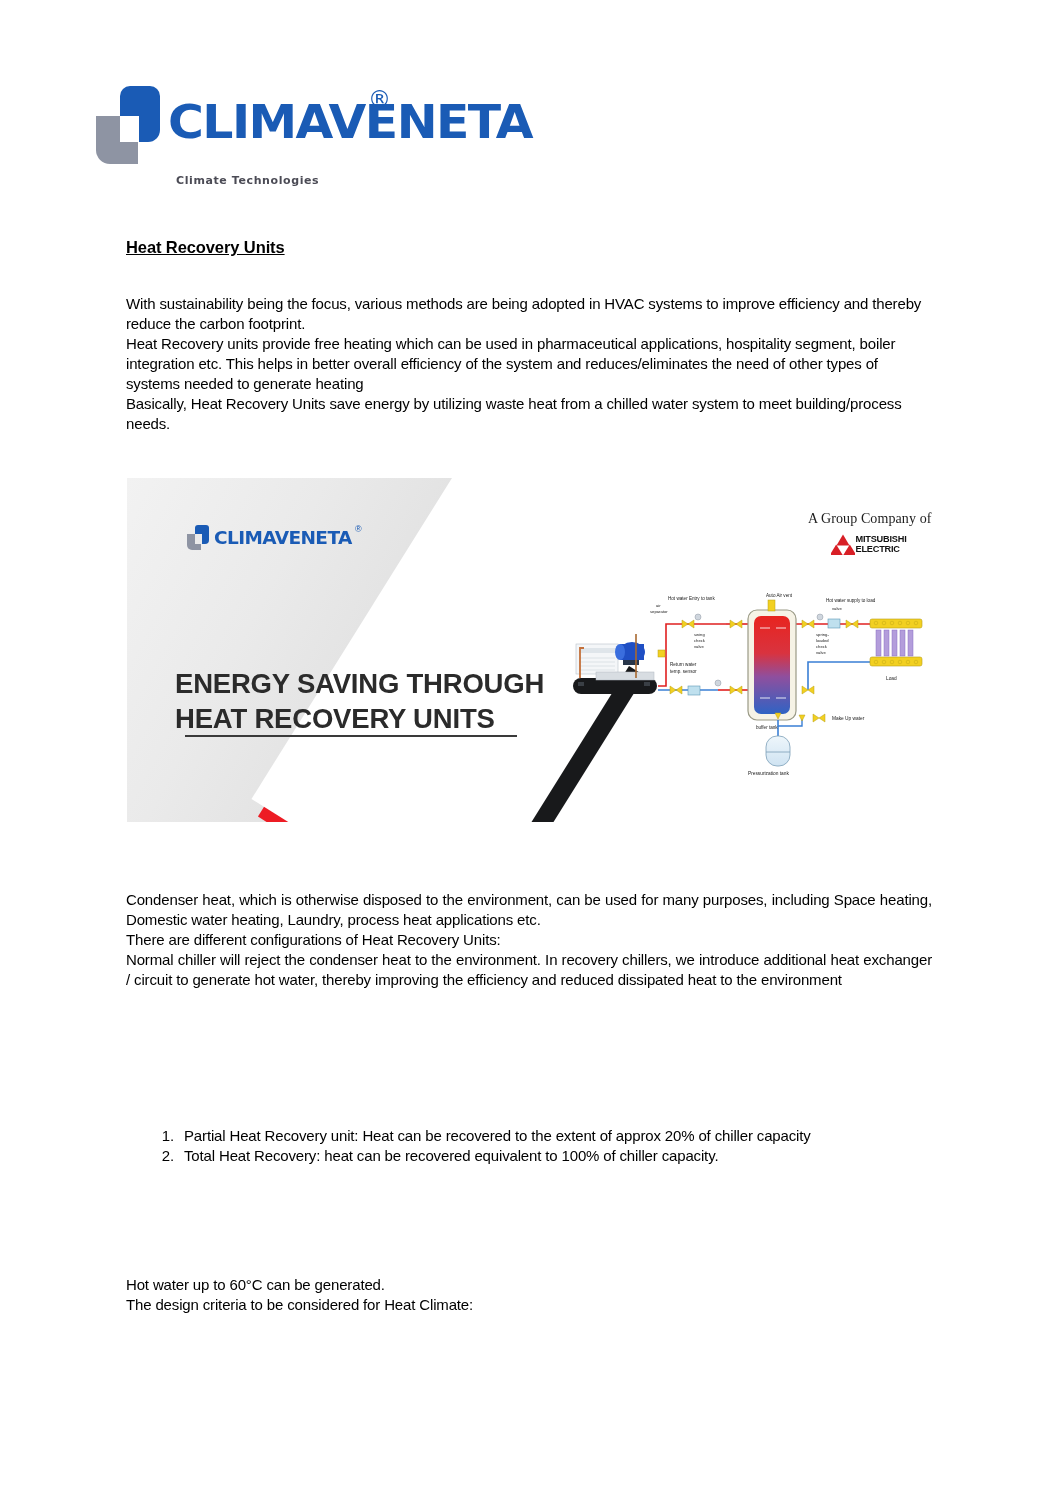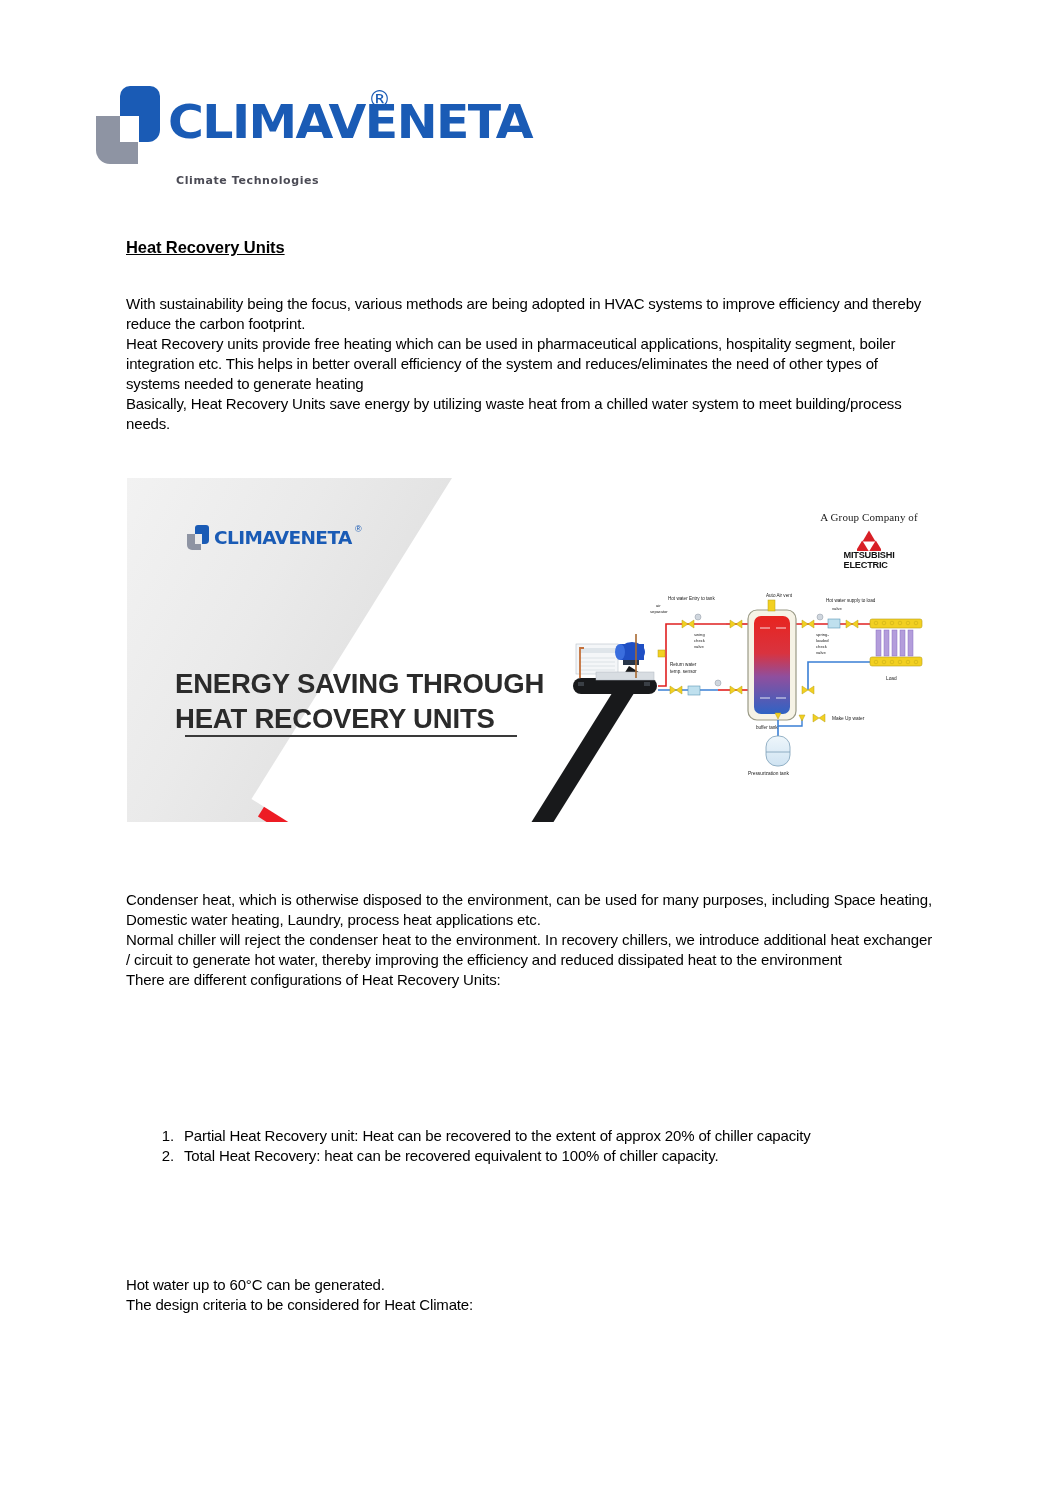--- a/index.html
+++ b/index.html
@@ -232,33 +232,32 @@
   .mitsu {
     position: absolute;
     left: 681px;
     top: 33px;
     z-index: 7;
     width: 122px;
     text-align: center;
   }
   .mitsu-top {
     font-family: "Liberation Serif", serif;
-    font-size: 11px;
+    font-size: 14px;
     color: #1c1c1c;
     letter-spacing: 0.1px;
     white-space: nowrap;
     text-align: center;
   }
   .mitsu-row {
     display: flex;
     align-items: center;
     justify-content: center;
     gap: 0;
     margin-top: 7px;
-    flex-direction: column;
   }
   .mitsu-diamonds { width: 24px; height: 21px; }
   .mitsu-name {
     font-family: "Liberation Sans", sans-serif;
     font-size: 9.2px;
     font-weight: 700;
     line-height: 1.06;
     color: #111111;
     text-align: left;
     letter-spacing: -0.2px;
@@ -495,22 +494,22 @@
         <text x="262" y="134" font-size="4.8">Make Up water</text>
         <text x="178" y="189" font-size="4.8">Pressurization tank</text>
         <text x="316" y="94" font-size="4.8">Load</text>
       </g>
     </svg>
   </div>
 </div>
 
 <div class="doc-body" style="top: 890px;">
   <p class="para para-justify">Condenser heat, which is otherwise disposed to the environment, can be used for many purposes, including Space heating, Domestic water heating, Laundry, process heat applications etc.</p>
+  <p class="para">There are different configurations of Heat Recovery Units:</p>
   <p class="para para-justify">Normal chiller will reject the condenser heat to the environment. In recovery chillers, we introduce additional heat exchanger / circuit to generate hot water, thereby improving the efficiency and reduced dissipated heat to the environment</p>
-  <p class="para">There are different configurations of Heat Recovery Units:</p>
 </div>
 
 <ol class="config-list">
   <li>Partial Heat Recovery unit: Heat can be recovered to the extent of approx 20% of chiller capacity</li>
   <li>Total Heat Recovery: heat can be recovered equivalent to 100% of chiller capacity.</li>
 </ol>
 
 <div class="tail-block">
   <p class="para">Hot water up to 60°C can be generated.</p>
   <p class="para">The design criteria to be considered for Heat Climate:</p>

